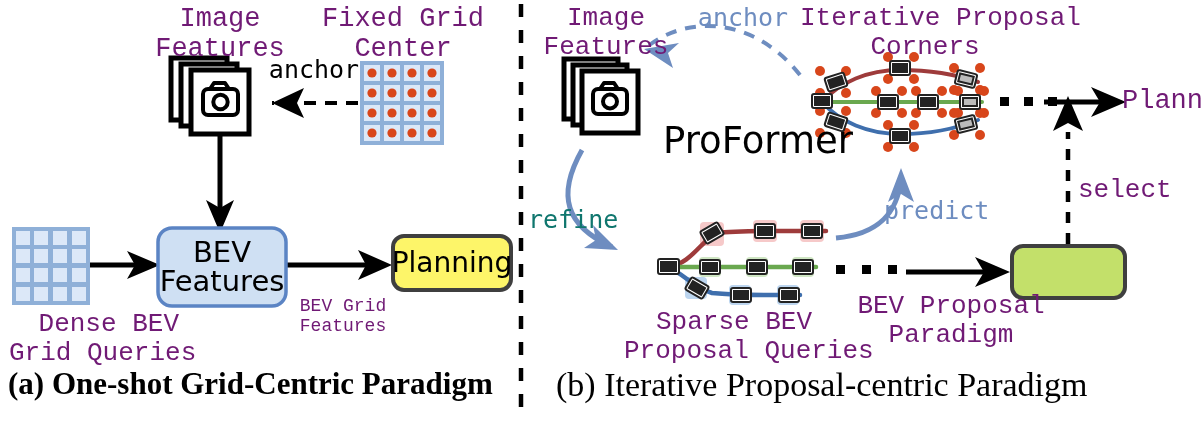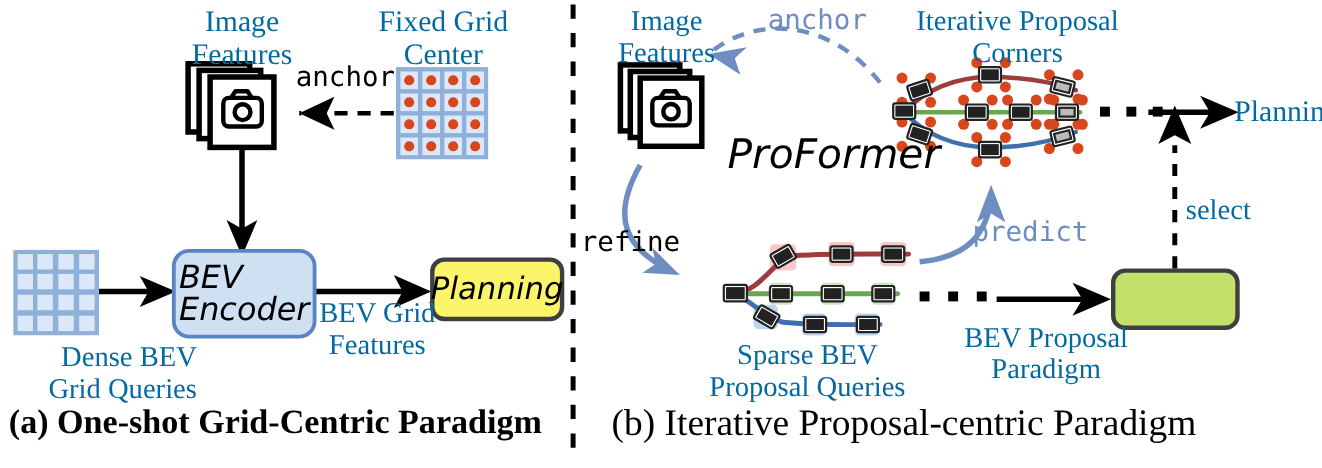--- a/index.html
+++ b/index.html
@@ -1,23 +1,23 @@
 <!DOCTYPE html>
 <html><head>
 <meta charset="utf-8">
 <style>
   html,body{margin:0;padding:0;background:#fff;}
   body{width:1202px;height:425px;overflow:hidden;font-family:"Liberation Sans",sans-serif;}
   #root{position:relative;width:1202px;height:425px;background:#ffffff;}
   .abs{position:absolute;}
-  .lbl{position:absolute;font-family:Liberation Serif, serif;color:#0369a1;line-height:1.12;text-align:center;white-space:pre;}
+  .lbl{position:absolute;font-family:Liberation Mono, monospace;color:#701a75;line-height:1.12;text-align:center;white-space:pre;}
   .mono{font-family:"DejaVu Sans Mono",monospace;white-space:pre;}
   .cap{position:absolute;font-family:"Liberation Serif",serif;color:#000;white-space:pre;}
   .boxtxt{position:absolute;display:flex;align-items:center;justify-content:center;
-          font-family:"DejaVu Sans",sans-serif;font-weight:400;line-height:1.0;font-style:italic;}
+          font-family:"DejaVu Sans",sans-serif;font-weight:400;text-align:center;line-height:1.0;}
   svg{display:block;}
 </style>
 </head>
 <body>
 
 <div id="root">
 
   <svg class="abs" width="1202" height="425" viewBox="0 0 1202 425" style="left:0;top:0;">
     <defs>
       <marker id="ar-blk" markerWidth="9" markerHeight="9" refX="2.2" refY="3.6" orient="auto" markerUnits="strokeWidth">
@@ -358,43 +358,43 @@
 
   <div class="lbl" style="left:140px;top:4px;width:160px;font-size:27px;">Image
 Features</div>
 
   <div class="lbl" style="left:320px;top:4px;width:166px;font-size:27px;">Fixed Grid
 Center</div>
 
   <div class="lbl mono" style="left:262px;top:56px;width:104px;font-size:25px;color:#000;">anchor</div>
 
   <div class="boxtxt" style="left:158px;top:228px;width:128px;height:78px;font-size:29px;white-space:pre;">BEV
-Encoder</div>
+Features</div>
 
   <div class="boxtxt" style="left:393px;top:236px;width:118px;height:54px;font-size:28px;">Planning</div>
 
   <div class="lbl" style="left:3px;top:310px;width:170px;font-size:26px;text-align:right;padding-left:6px;">Dense BEV
 Grid Queries</div>
 
-  <div class="lbl" style="left:283px;top:270px;width:120px;font-size:26px;">BEV Grid
+  <div class="lbl" style="left:283px;top:296px;width:120px;font-size:18px;">BEV Grid
 Features</div>
 
   <div class="cap" style="left:8px;top:366px;font-size:31px;font-weight:bold;">(a) One-shot Grid-Centric Paradigm</div>
 
   <div class="lbl" style="left:533px;top:4px;width:146px;font-size:26px;">Image
 Features</div>
 
   <div class="lbl mono" style="left:688px;top:4px;width:110px;font-size:25px;color:#6e8dc0;">anchor</div>
 
   <div class="lbl" style="left:800px;top:4px;width:250px;font-size:26px;">Iterative Proposal
 Corners</div>
 
   <div class="boxtxt" style="left:650px;top:118px;width:216px;height:44px;font-size:37px;">ProFormer</div>
 
-  <div class="lbl mono" style="left:528px;top:206px;width:104px;font-size:25px;color:#000000;text-align:left;">refine</div>
+  <div class="lbl mono" style="left:528px;top:206px;width:104px;font-size:25px;color:#0f766e;text-align:left;">refine</div>
 
   <div class="lbl mono" style="left:884px;top:197px;width:116px;font-size:25px;color:#6e8dc0;text-align:left;">predict</div>
 
   <div class="lbl" style="left:1078px;top:176px;width:96px;font-size:26px;text-align:left;">select</div>
 
 
   <div class="lbl" style="left:624px;top:308px;width:220px;font-size:26px;">Sparse BEV
 Proposal Queries</div>
 
   <div class="lbl" style="left:856px;top:292px;width:190px;font-size:26px;">BEV Proposal

